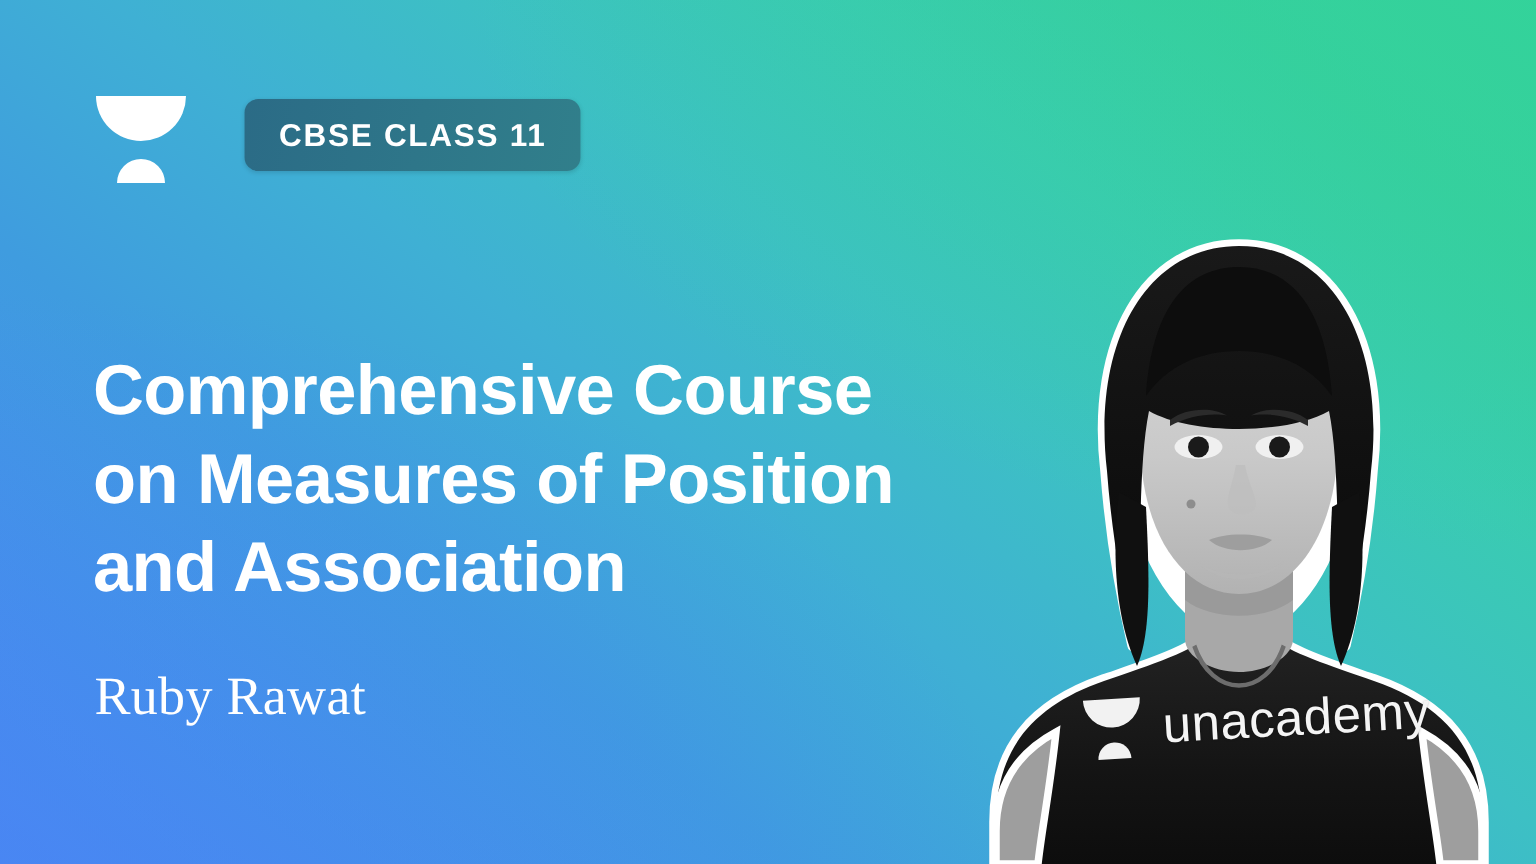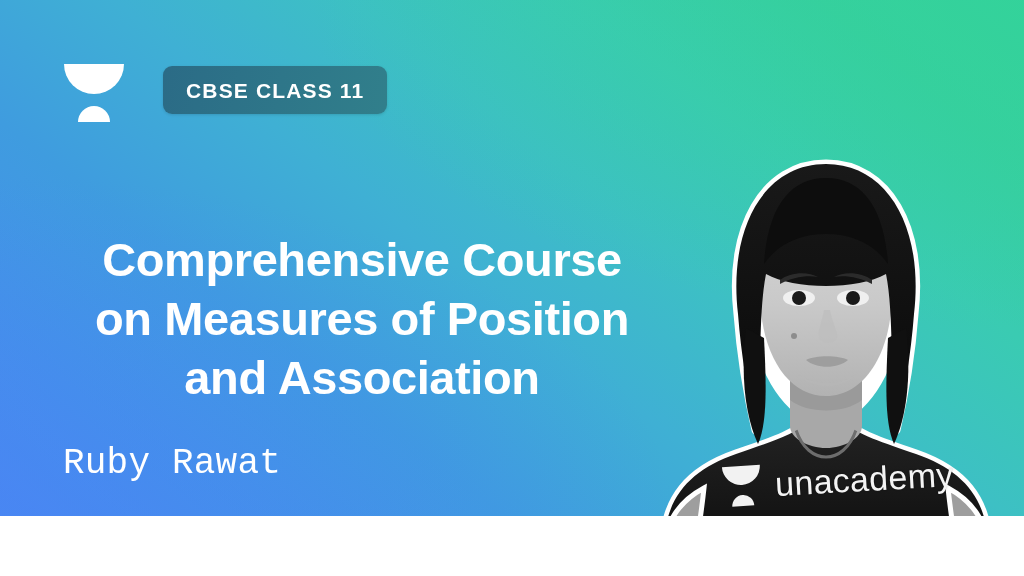--- a/index.html
+++ b/index.html
@@ -9,23 +9,22 @@
     width: 1024px;
     height: 576px;
     overflow: hidden;
     background: #ffffff;
     font-family: "Liberation Sans", sans-serif;
   }
 
   #stage {
     position: relative;
     width: 1024px;
-    height: 516px;
+    height: 576px;
     overflow: hidden;
-    text-align: center;
   }
 
   
   .bg {
     position: absolute;
     inset: 0;
     background:
       linear-gradient(38deg,
         #4a86f2 0%,
         #4490ea 14%,
@@ -97,21 +96,21 @@
   
   .instructor {
     position: absolute;
     left: 63px;
     top: 446px;
     color: #ffffff;
     font-size: 36px;
     font-weight: normal;
     letter-spacing: 0.2px;
     line-height: 1;
-    font-family: Liberation Mono, monospace;
+    font-family: Liberation Serif, serif;
   }
 
   
   .photo {
     position: absolute;
     left: 628px;
     top: 78px;
     width: 396px;
     height: 498px;
   }

